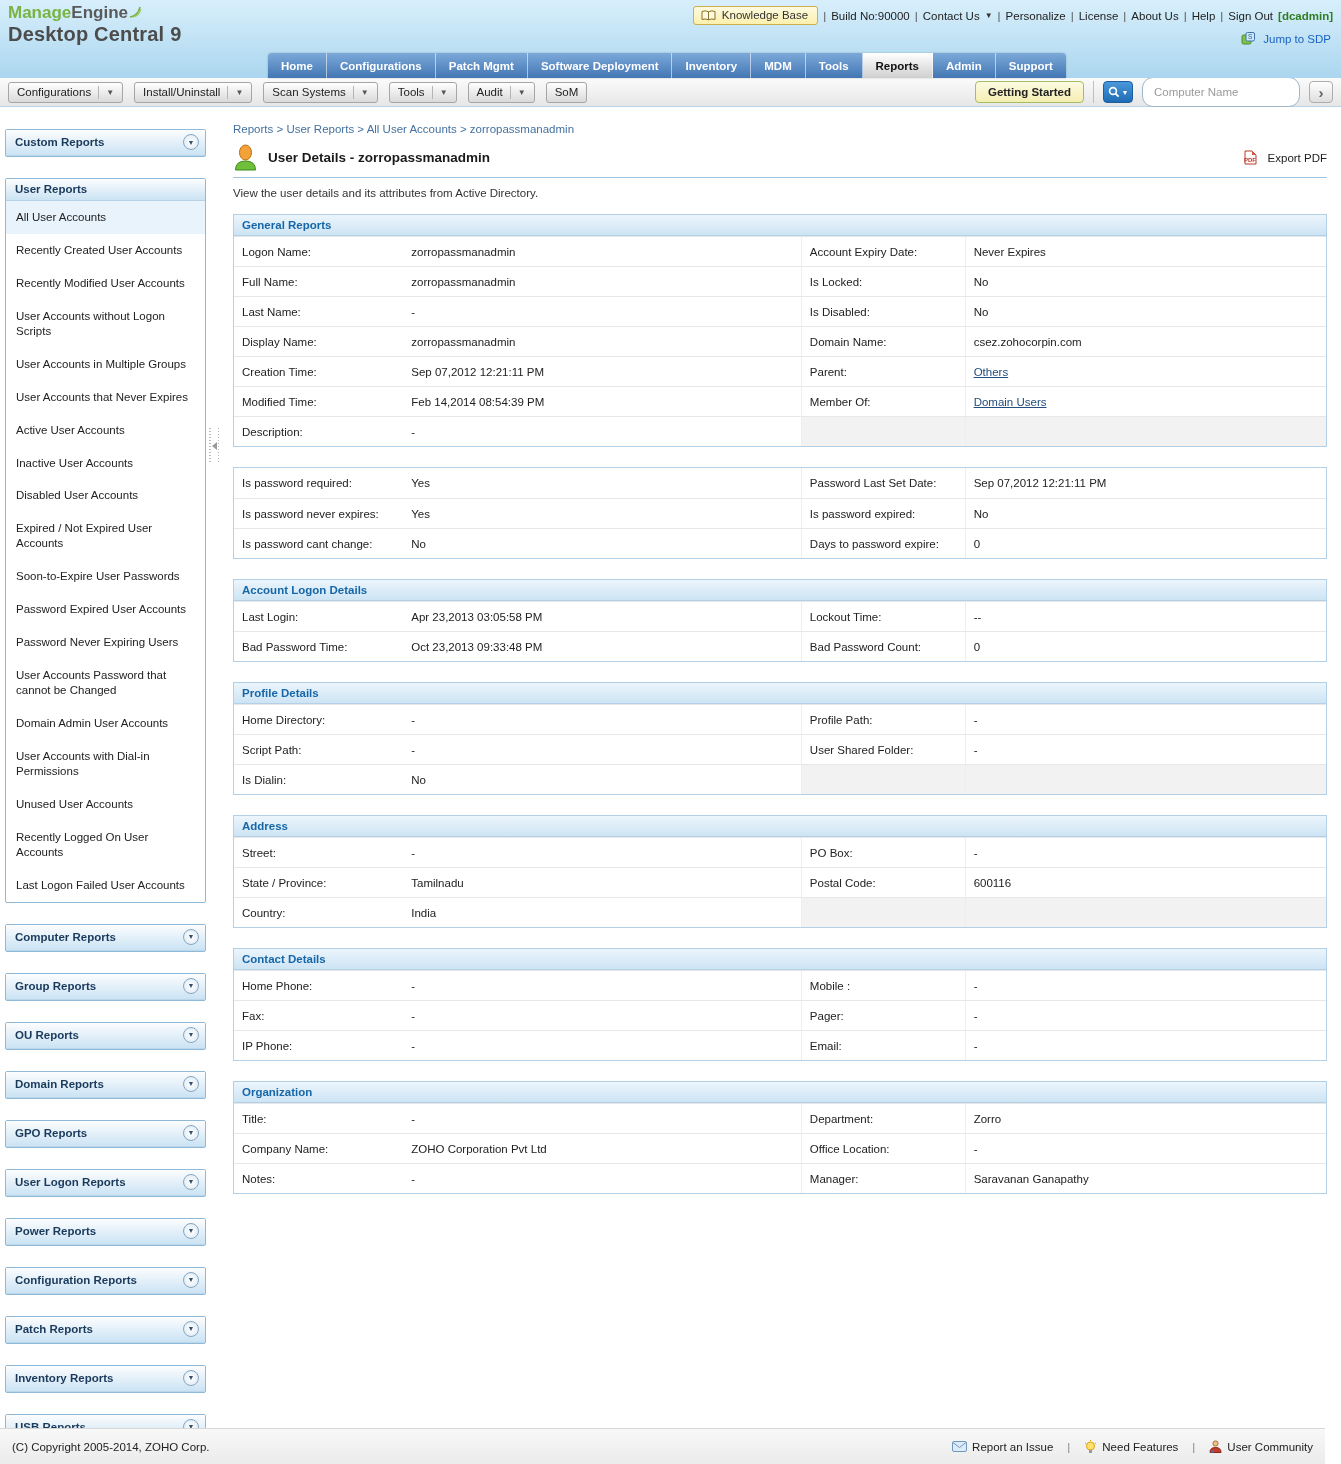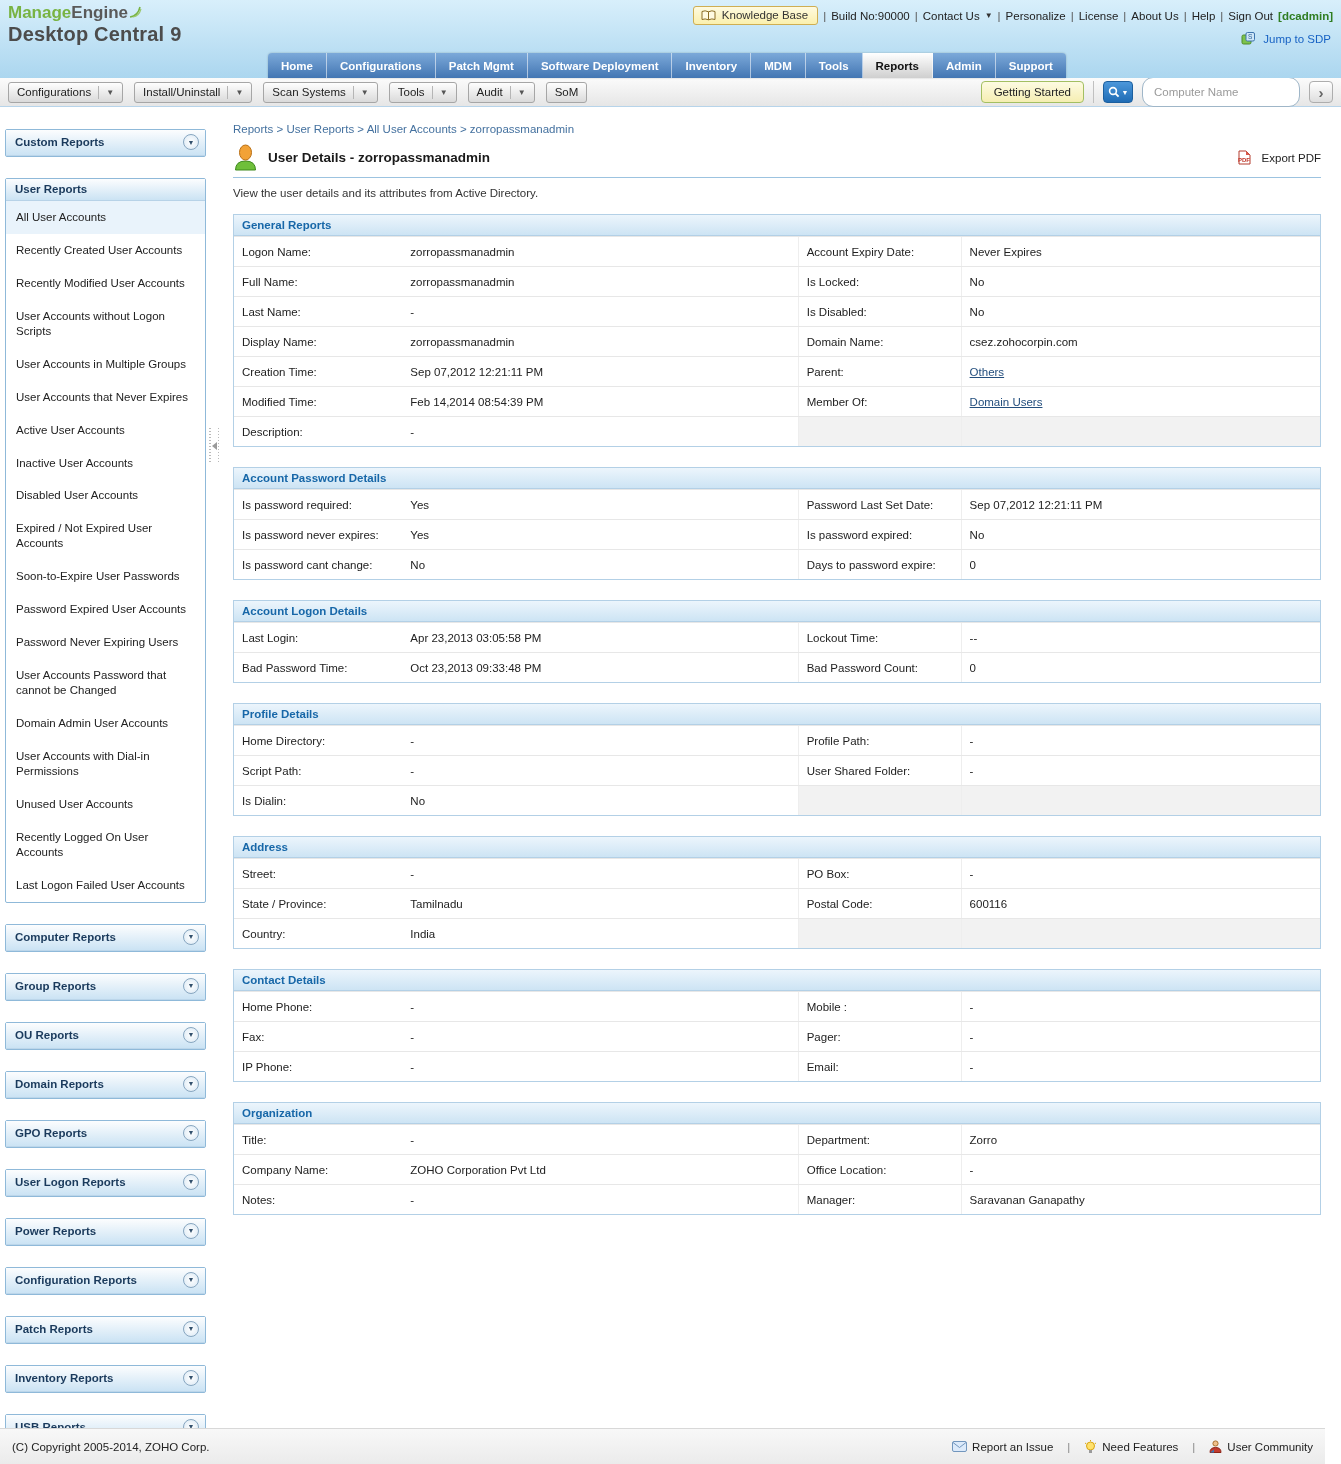--- a/index.html
+++ b/index.html
@@ -30,42 +30,42 @@
   .tab { display:flex; align-items:center; padding:1px 13px; background:linear-gradient(#7ca9d9,#4376b3); color:#fff; font-size:11.5px; font-weight:bold; border-right:1px solid rgba(255,255,255,.55); cursor:pointer; }
   .tab:last-child { border-right:none; }
   .tab.active { background:linear-gradient(#ffffff,#cfcfcf); color:#111; }
   
   .toolbar { height:29px; background:linear-gradient(#fbfbfb,#e6e6e6); border-bottom:1px solid #b7d4ea; display:flex; align-items:center; padding:0 8px; }
   .tb-left { display:flex; align-items:center; gap:11px; }
   .tbtn { display:inline-flex; align-items:center; gap:7px; height:21px; padding:0 8px; background:linear-gradient(#fefefe,#dadada); border:1px solid #a6a6a6; border-radius:3px; font-size:11.5px; color:#222; cursor:pointer; }
   .tbtn .divline { width:1px; height:13px; background:#b5b5b5; }
   .tbtn .caret { font-size:8px; color:#555; }
   .tb-right { margin-left:auto; display:flex; align-items:center; gap:9px; }
-  .gs-btn { height:22px; padding:0 12px; display:inline-flex; align-items:center; background:linear-gradient(#fdfbe2,#f5eeb2); border:1px solid #a3bf62; border-radius:4px; font-size:11.5px; font-weight:normal; color:#222; cursor:pointer; }
+  .gs-btn { height:22px; padding:0 12px; display:inline-flex; align-items:center; background:linear-gradient(#fdfbe2,#f5eeb2); border:1px solid #a3bf62; border-radius:4px; font-size:11.5px; font-weight:bold; color:#222; cursor:pointer; }
   .vdiv { width:1px; height:22px; background:#c0c0c0; }
   .search-btn { height:22px; width:30px; display:inline-flex; align-items:center; justify-content:center; gap:2px; background:linear-gradient(#4c97da,#1f6cb5); border:1px solid #1c5f9e; border-radius:4px; cursor:pointer; }
   .search-btn .caret { color:#fff; font-size:7px; }
   .search-input { height:30px; width:158px; border:1px solid #9fb6c8; border-radius:11px; padding:0 11px; font-size:11.5px; color:#333; background:#fff; }
   .search-input::placeholder { color:#9a9a9a; }
   .go-btn { height:22px; width:24px; display:inline-flex; align-items:center; justify-content:center; background:linear-gradient(#ffffff,#dedede); border:1px solid #adadad; border-radius:4px; color:#666; font-size:15px; font-weight:bold; cursor:pointer; line-height:1; }
   
   .main { display:flex; align-items:flex-start; }
   .sidebar { width:212px; padding:22px 6px 0 5px; flex-shrink:0; }
   .panel { border:1px solid #8fb9d9; border-radius:2px; margin-bottom:21px; background:#fff; }
   .panel-header { display:flex; align-items:center; justify-content:space-between; padding:4px 6px 5px 9px; background:linear-gradient(#fcfdfe,#cbe3f4); border-bottom:1px solid #bcd6ea; cursor:pointer; }
   .panel-header .ptitle { font-size:11.5px; font-weight:bold; color:#1a3a5c; }
   .circ-arrow { width:16px; height:16px; border-radius:50%; border:1px solid #87a6c0; background:radial-gradient(#ffffff,#d9e8f4); display:inline-flex; align-items:center; justify-content:center; font-size:7px; color:#33516d; }
   .panel.expanded .panel-header { border-bottom:1px solid #b7d2e7; }
   .plist .item { padding:9px 10px; font-size:11.5px; color:#222; line-height:1.3; cursor:pointer; }
   .plist .item.selected { background:#e9f3fb; }
   .collapse-handle { position:absolute; left:209px; top:426px; width:10px; height:40px; display:flex; align-items:center; gap:1px; cursor:pointer; }
   .grip { width:3px; height:36px; background:repeating-linear-gradient(to bottom,#b9b9b9 0 1px,transparent 1px 3px); }
   .tri-left { width:0; height:0; border-top:4px solid transparent; border-bottom:4px solid transparent; border-right:5px solid #9a9a9a; }
   
-  .content { flex:1; padding:16px 20px 0 21px; min-width:0; }
+  .content { flex:1; padding:16px 14px 0 21px; min-width:0; }
   .breadcrumb { font-size:11.5px; color:#44719f; margin-bottom:9px; }
   .breadcrumb span { cursor:pointer; }
   .title-row { display:flex; align-items:center; gap:10px; padding-bottom:6px; border-bottom:1px solid #9cc3e0; }
   .page-title { font-size:13.5px; font-weight:bold; color:#1a1a1a; }
   .export { margin-left:auto; display:flex; align-items:center; gap:11px; font-size:11.5px; color:#222; cursor:pointer; }
   .subtitle { font-size:11.5px; color:#333; margin:9px 0 15px; }
   .section { border:1px solid #b3d0e6; margin-bottom:20px; }
   .section-header { padding:4px 8px; background:linear-gradient(#ecf5fc,#cde4f4); border-bottom:1px solid #b3d0e6; font-size:11.5px; font-weight:bold; color:#1767a8; }
   .srow { display:flex; min-height:30px; align-items:center; border-top:1px solid #e7e7e7; background:#fff; }
   .srow:first-of-type { border-top:none; }
@@ -374,21 +374,20 @@
             </div>
           </div>
           <div class="srow">
             <div class="cell c0">Description:</div>
             <div class="cell c1">-</div>
             <div class="cell c2 empty"></div>
             <div class="cell c3 empty"></div>
           </div>
         </div>
         <div class="section">
-          <div class="section-header">Account Password Details</div>
           <div class="srow">
             <div class="cell c0">Is password required:</div>
             <div class="cell c1">Yes</div>
             <div class="cell c2">Password Last Set Date:</div>
             <div class="cell c3">Sep 07,2012 12:21:11 PM</div>
           </div>
           <div class="srow">
             <div class="cell c0">Is password never expires:</div>
             <div class="cell c1">Yes</div>
             <div class="cell c2">Is password expired:</div>

